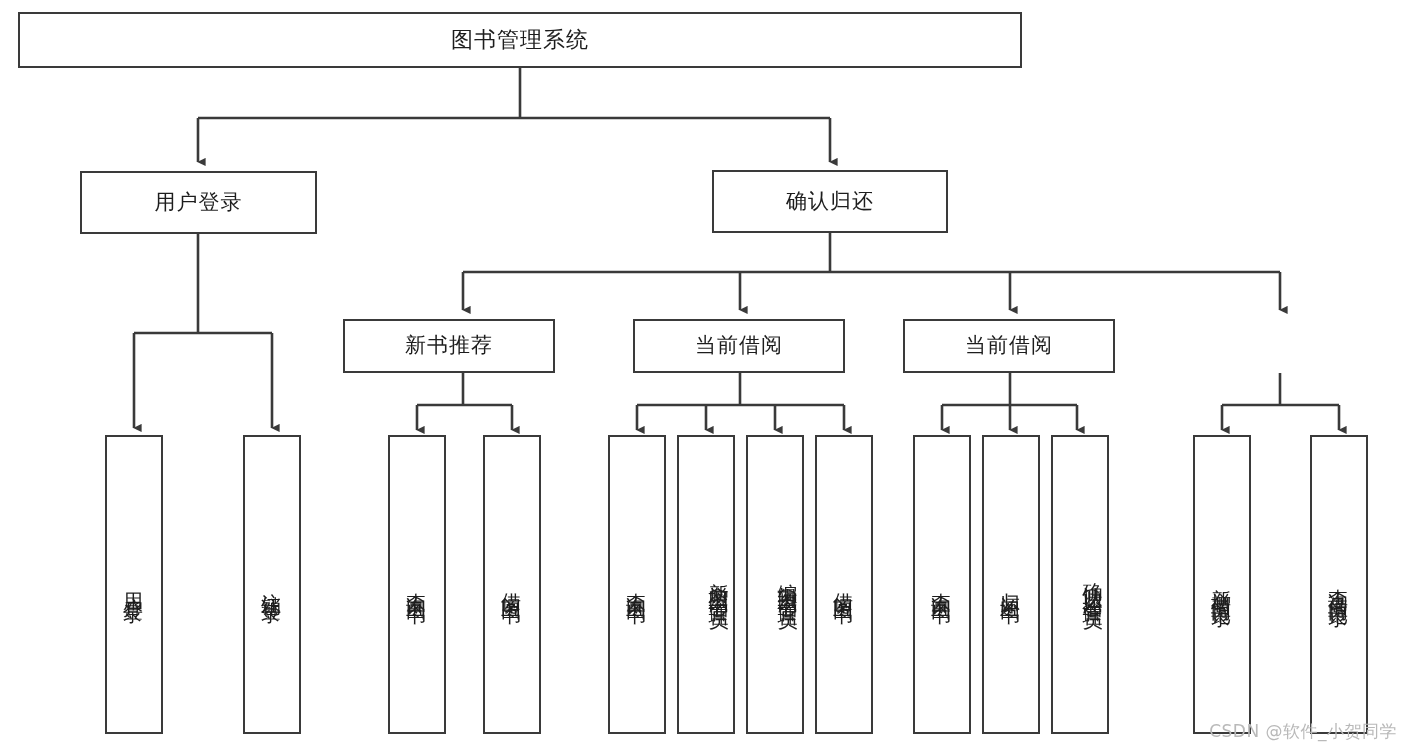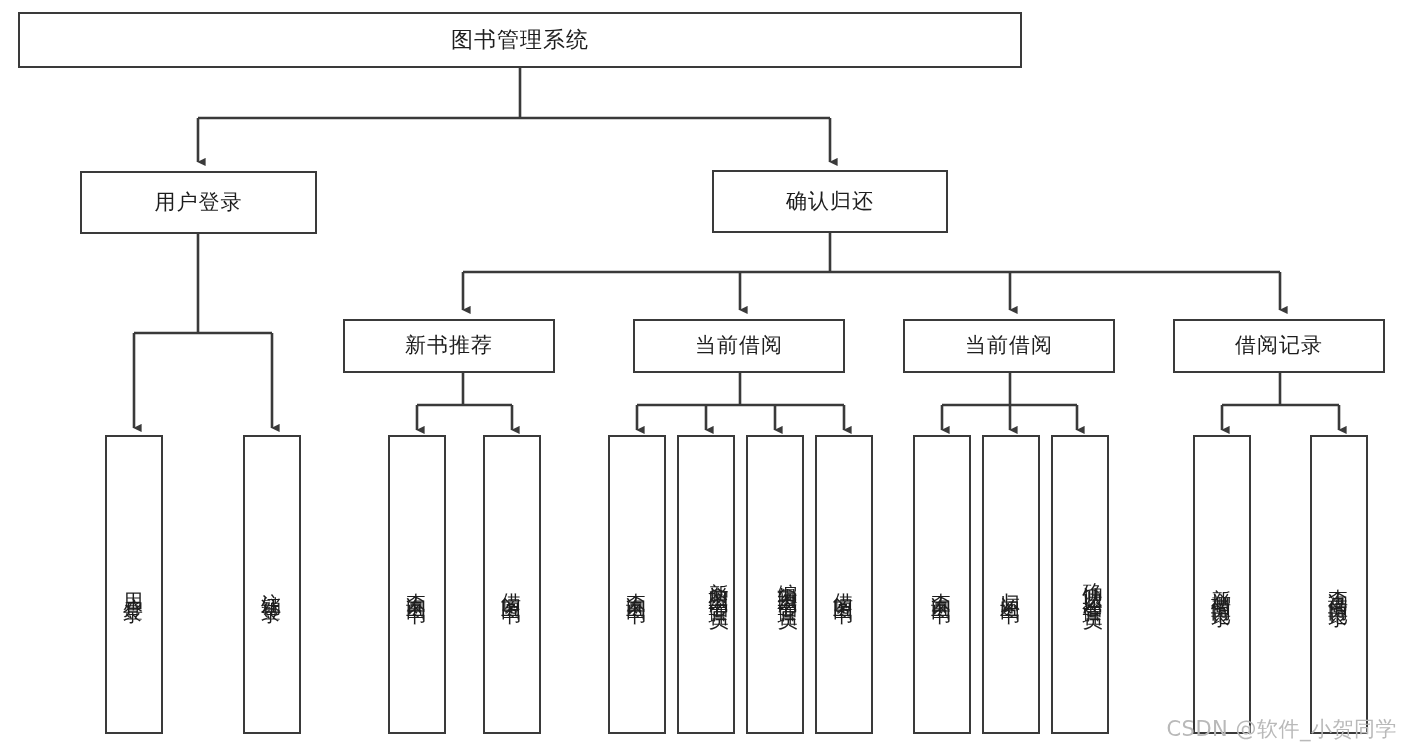--- a/index.html
+++ b/index.html
@@ -56,21 +56,21 @@
   .node-v.centerv {
     align-items: center;
   }
   .label {
     display: block;
   }
   .watermark {
     position: absolute;
     right: 8px;
     bottom: 4px;
-    font-size: 21px;
+    font-size: 17px;
     color: #b9b9b9;
     letter-spacing: 0.5px;
     white-space: nowrap;
   }
 </style>
 </head>
 <body>
 
 <div id="canvas">
 
@@ -137,23 +137,20 @@
 
   <div class="node node-h" style="left:343px; top:319px; width:212px; height:54px;">
     <span class="label">新书推荐</span>
   </div>
   <div class="node node-h" style="left:633px; top:319px; width:212px; height:54px;">
     <span class="label">当前借阅</span>
   </div>
   <div class="node node-h" style="left:903px; top:319px; width:212px; height:54px;">
     <span class="label">当前借阅</span>
   </div>
-  <div class="node node-h" style="left:1173px; top:319px; width:212px; height:54px;">
-    <span class="label">借阅记录</span>
-  </div>
 
   <div class="node node-v centerv" style="left:105px; top:435px; width:58px; height:299px;">
     <span class="label">用户登录</span>
   </div>
   <div class="node node-v centerv" style="left:243px; top:435px; width:58px; height:299px;">
     <span class="label">注销登录</span>
   </div>
 
   <div class="node node-v centerv" style="left:388px; top:435px; width:58px; height:299px;">
     <span class="label">查询图书</span>

